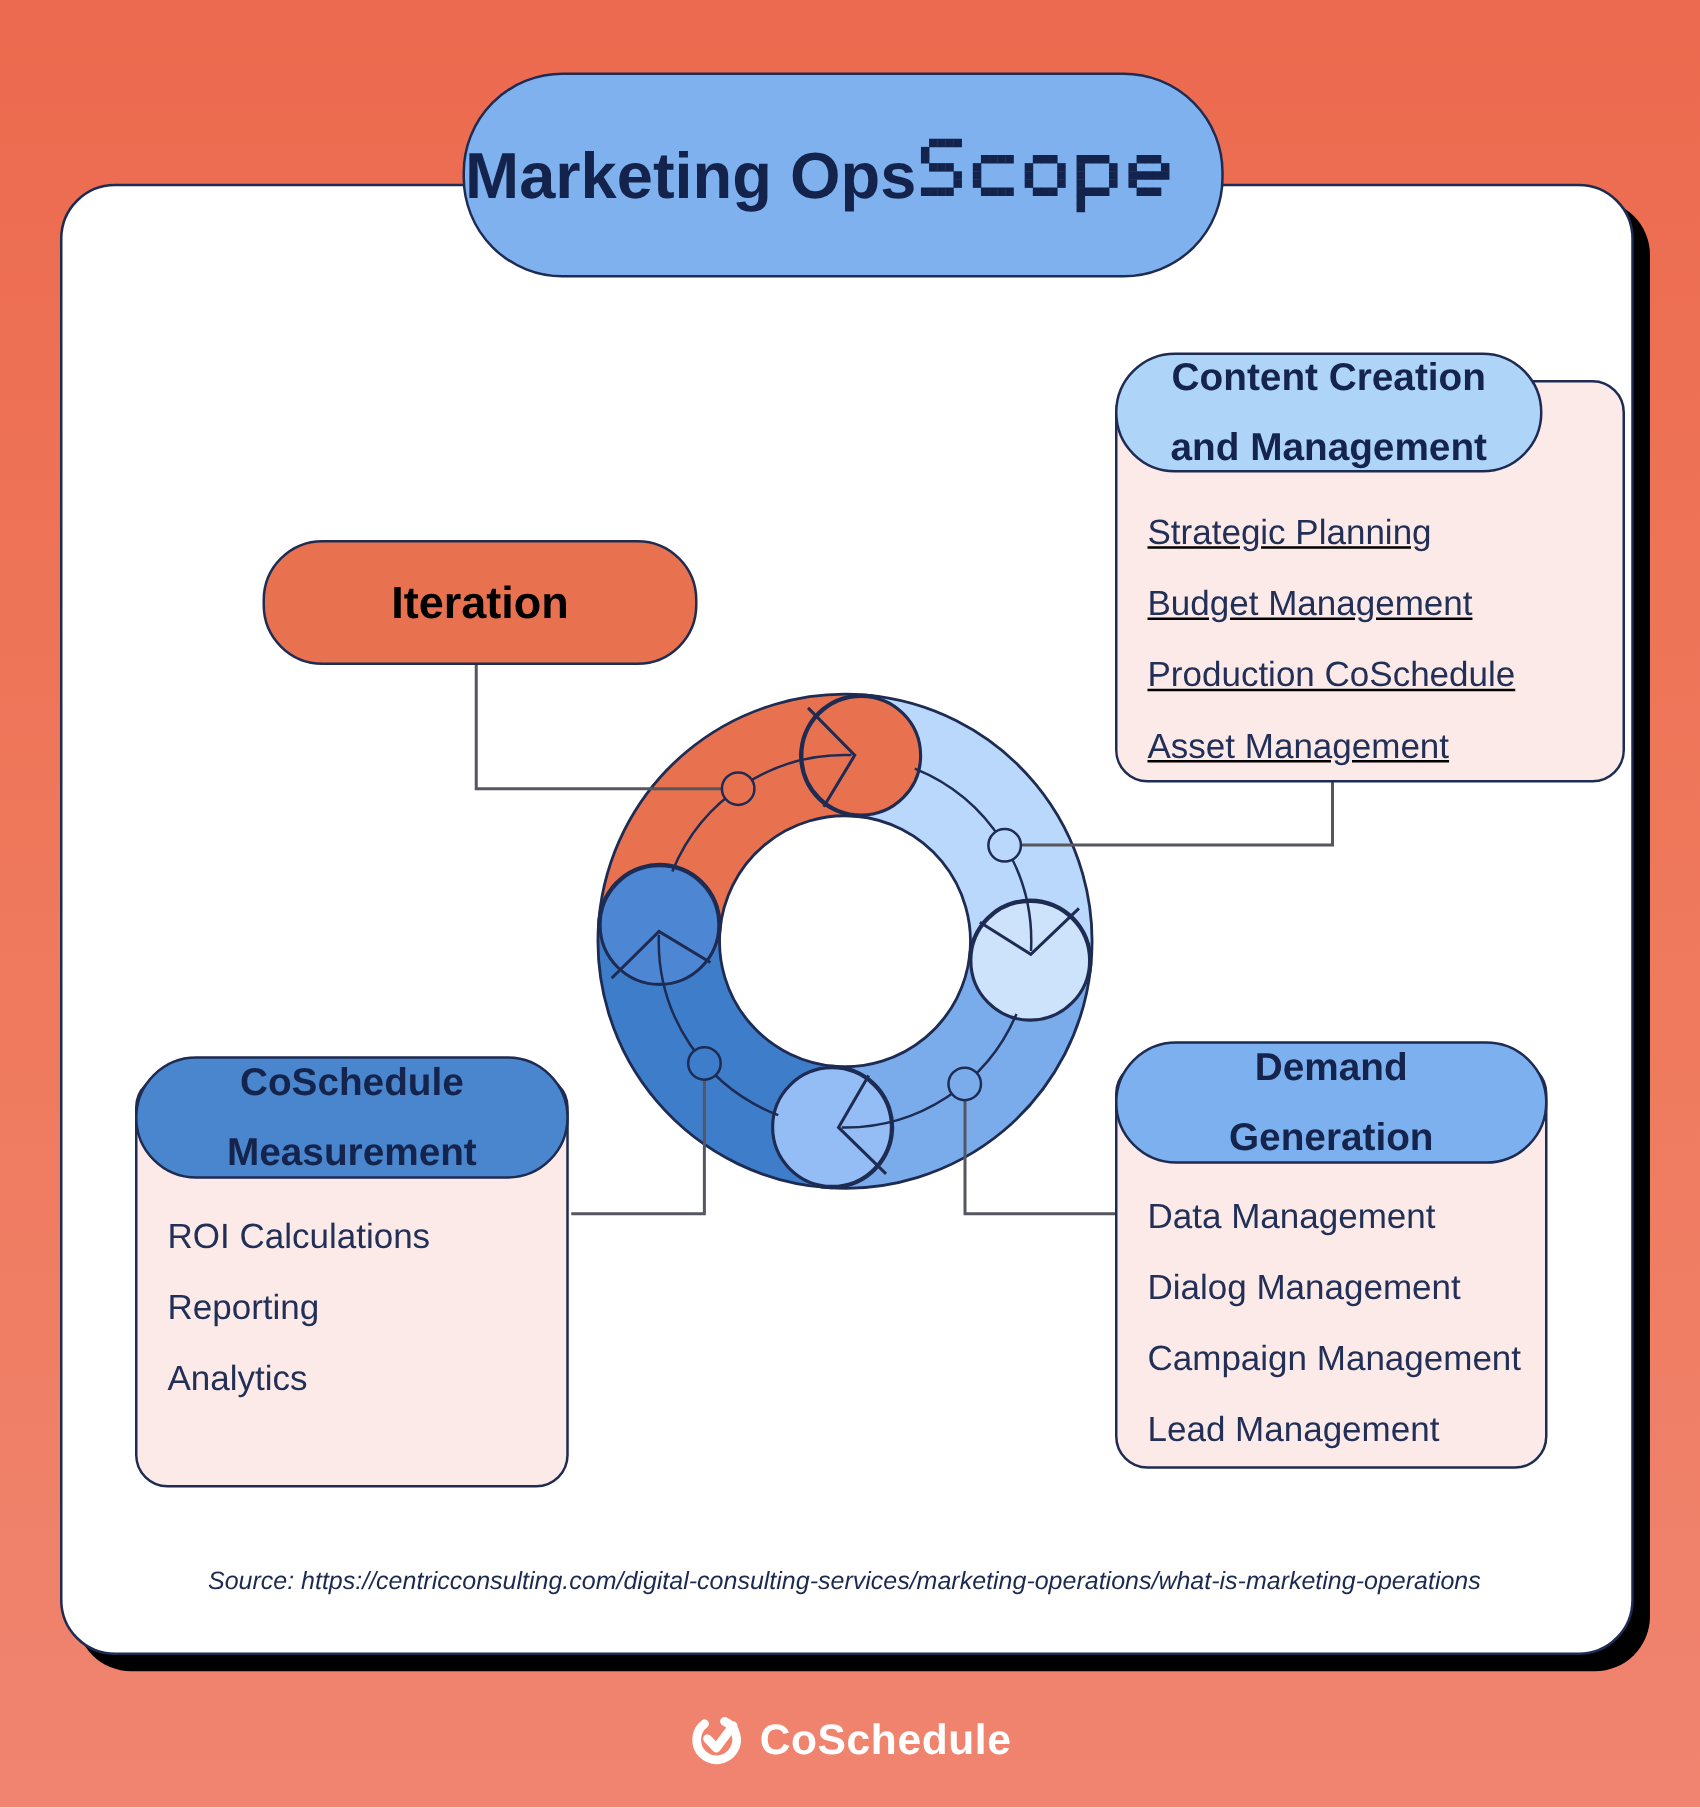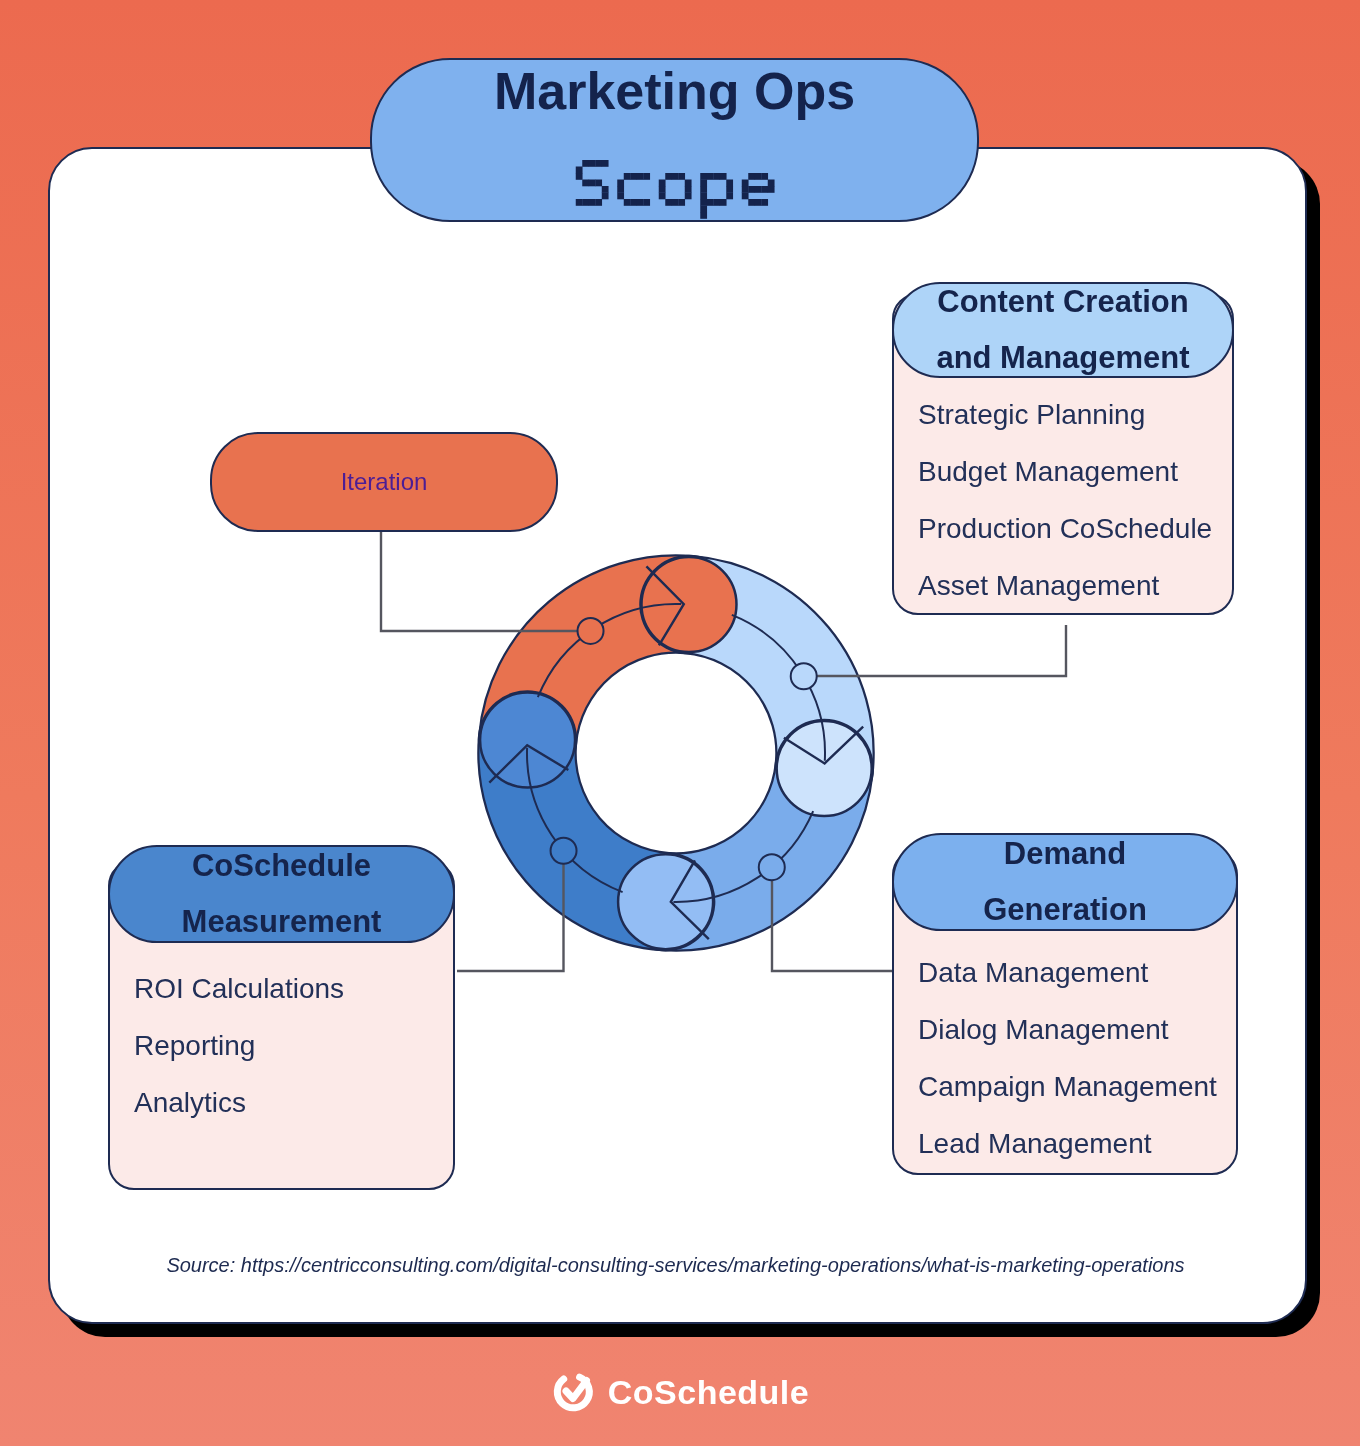--- a/index.html
+++ b/index.html
@@ -6,36 +6,36 @@
     font-family:"Liberation Sans", sans-serif;}
   .stage{position:relative;width:1360px;height:1446px;
     background:linear-gradient(180deg,#ec6a4f 0%,#ef7a5d 55%,#f08470 100%);}
   .abs{position:absolute;}
   
   .card{left:48px;top:147px;width:1255px;height:1173px;background:#ffffff;
     border:2px solid #1e2b52;border-radius:44px;box-shadow:13px 13px 0 #000000;}
   
   .title-pill{left:370px;top:58px;width:605px;height:160px;border-radius:80px;
     background:#7fb1ee;border:2px solid #1e2b52;z-index:20;
-    display:flex;flex-direction:column;align-items:center;justify-content:space-between;}
+    display:flex;align-items:center;justify-content:flex-start;}
   .title-line1{font-size:52px;font-weight:bold;color:#14234c;line-height:58px;margin-top:2px;}
   
   #cycle-svg{left:0;top:0;z-index:5;}
   
   .callout-body{background:#fceae8;border:2px solid #1e2b52;border-radius:26px;
     box-sizing:border-box;z-index:10;}
   .callout-header{border:2px solid #1e2b52;border-radius:60px;z-index:11;
     box-sizing:border-box;display:flex;flex-direction:column;align-items:center;justify-content:center;
     font-weight:bold;font-size:31px;line-height:40px;color:#15244c;text-align:center;gap:16px;}
   .item{font-size:28px;line-height:30px;margin-bottom:27px;color:#223058;padding-left:24px;white-space:nowrap;}
   
   .iteration-pill{left:210px;top:432px;width:344px;height:96px;border-radius:48px;
     background:#e8724f;border:2px solid #1e2b52;z-index:10;
     display:flex;align-items:center;justify-content:center;}
-  .iteration-label{color:#4c1d95;font-weight:normal;font-size:24px;}
+  .iteration-label{color:#000000;font-weight:bold;font-size:36px;}
   
   .source{left:48px;top:1254px;width:1255px;text-align:center;z-index:12;
     font-style:italic;font-size:20px;color:#1d2a50;}
   
   .footer{left:0;top:1362px;width:1360px;height:60px;display:flex;align-items:center;
     justify-content:center;gap:11px;z-index:4;}
   .brand-text{color:#ffffff;font-weight:bold;font-size:34px;letter-spacing:0.5px;}
 </style>
 </head>
 <body>
@@ -154,21 +154,21 @@
         <rect x="176.25" y="41" width="6.8" height="6.8" fill="#14234c"></rect>
         <rect x="182.75" y="41" width="6.8" height="6.8" fill="#14234c"></rect>
         <rect x="189.25" y="41" width="6.8" height="6.8" fill="#14234c"></rect>
       </svg>
   </div>
 
   <div class="abs iteration-pill">
     <span class="iteration-label">Iteration</span>
   </div>
 
-  <div class="abs callout-body" style="left:892px;top:293px;width:342px;height:322px;padding-top:105px;">
+  <div class="abs callout-body" style="left:892px;top:304px;width:408px;height:322px;padding-top:105px;text-decoration:underline;">
     <div class="item">Strategic Planning</div>
     <div class="item">Budget Management</div>
     <div class="item">Production CoSchedule</div>
     <div class="item">Asset Management</div>
   </div>
   <div class="abs callout-header" style="left:892px;top:282px;width:342px;height:96px;background:#aed4f8;">
     <div>Content Creation</div>
     <div>and Management</div>
   </div>
 

